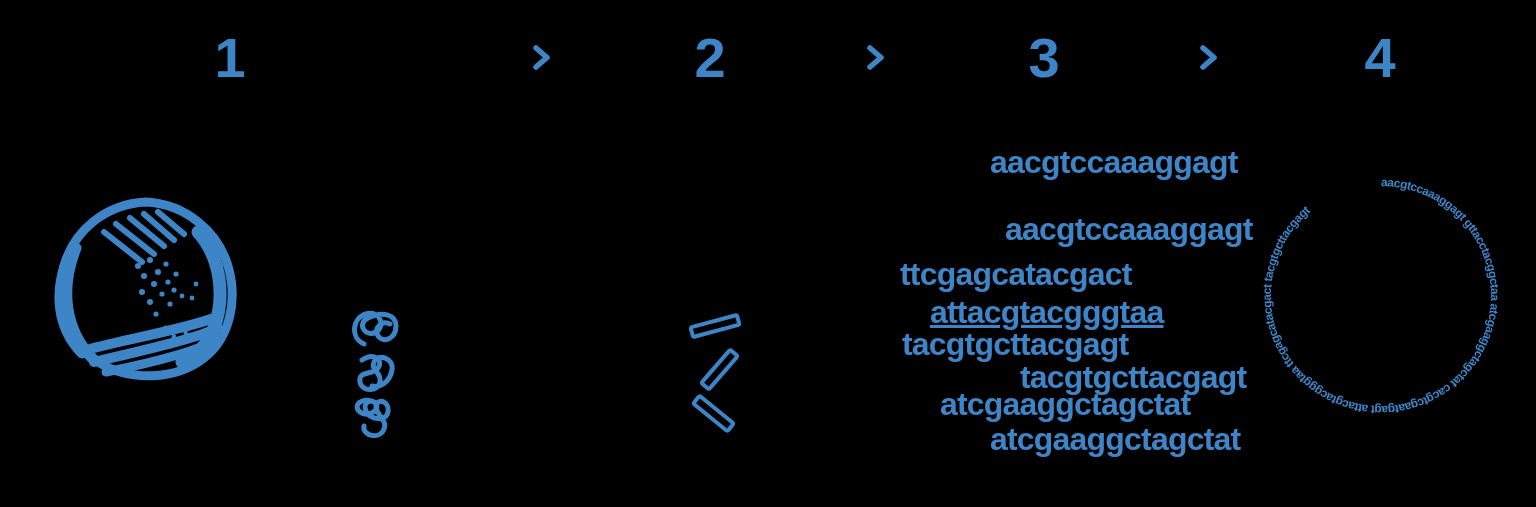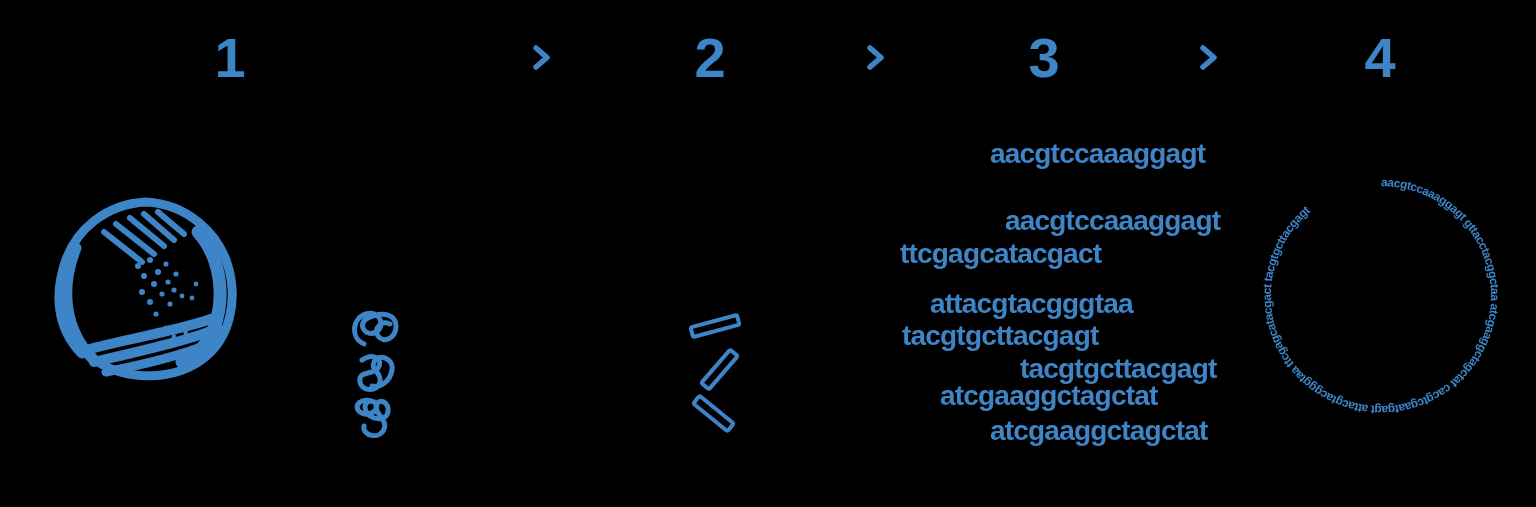--- a/index.html
+++ b/index.html
@@ -29,29 +29,30 @@
   .cell-sketch { left:46px; top:188px; }
   .tangles { left:340px; top:298px; }
   .fragments { left:676px; top:303px; }
   .genome-ring { left:1261px; top:176px; }
 
   .stroke { stroke:var(--accent); fill:none; stroke-linecap:round; stroke-linejoin:round; }
   .fill   { fill:var(--accent); }
 
   .read {
     position:absolute; color:var(--accent);
-    font-size:28px; font-weight:bold; line-height:1; letter-spacing:-0.8px;
+    font-size:32px; font-weight:bold; line-height:1; letter-spacing:-0.8px;
     white-space:nowrap;
+    margin-top:6px;
   }
   .r0 { left: 990px; top:140px; }
   .r1 { left: 928px; top:180px; }
   .r2 { left:1005px; top:207px; }
-  .r3 { left: 900px; top:240px;text-align:center; }
+  .r3 { left: 900px; top:252px;text-align:center; }
   .r4 { left:1030px; top:263px; }
-  .r5 { left: 930px; top:290px; }
+  .r5 { left: 930px; top:290px;text-decoration:underline; }
   .r6 { left: 902px; top:322px; }
   .r7 { left:1020px; top:355px; }
   .r8 { left: 940px; top:382px; }
   .r9 { left: 990px; top:417px; }
 
   .ring-text {
     font-family:"Liberation Sans", sans-serif;
     font-size:12px; font-weight:bold; letter-spacing:-0.5px;
     fill:var(--accent);
   }

